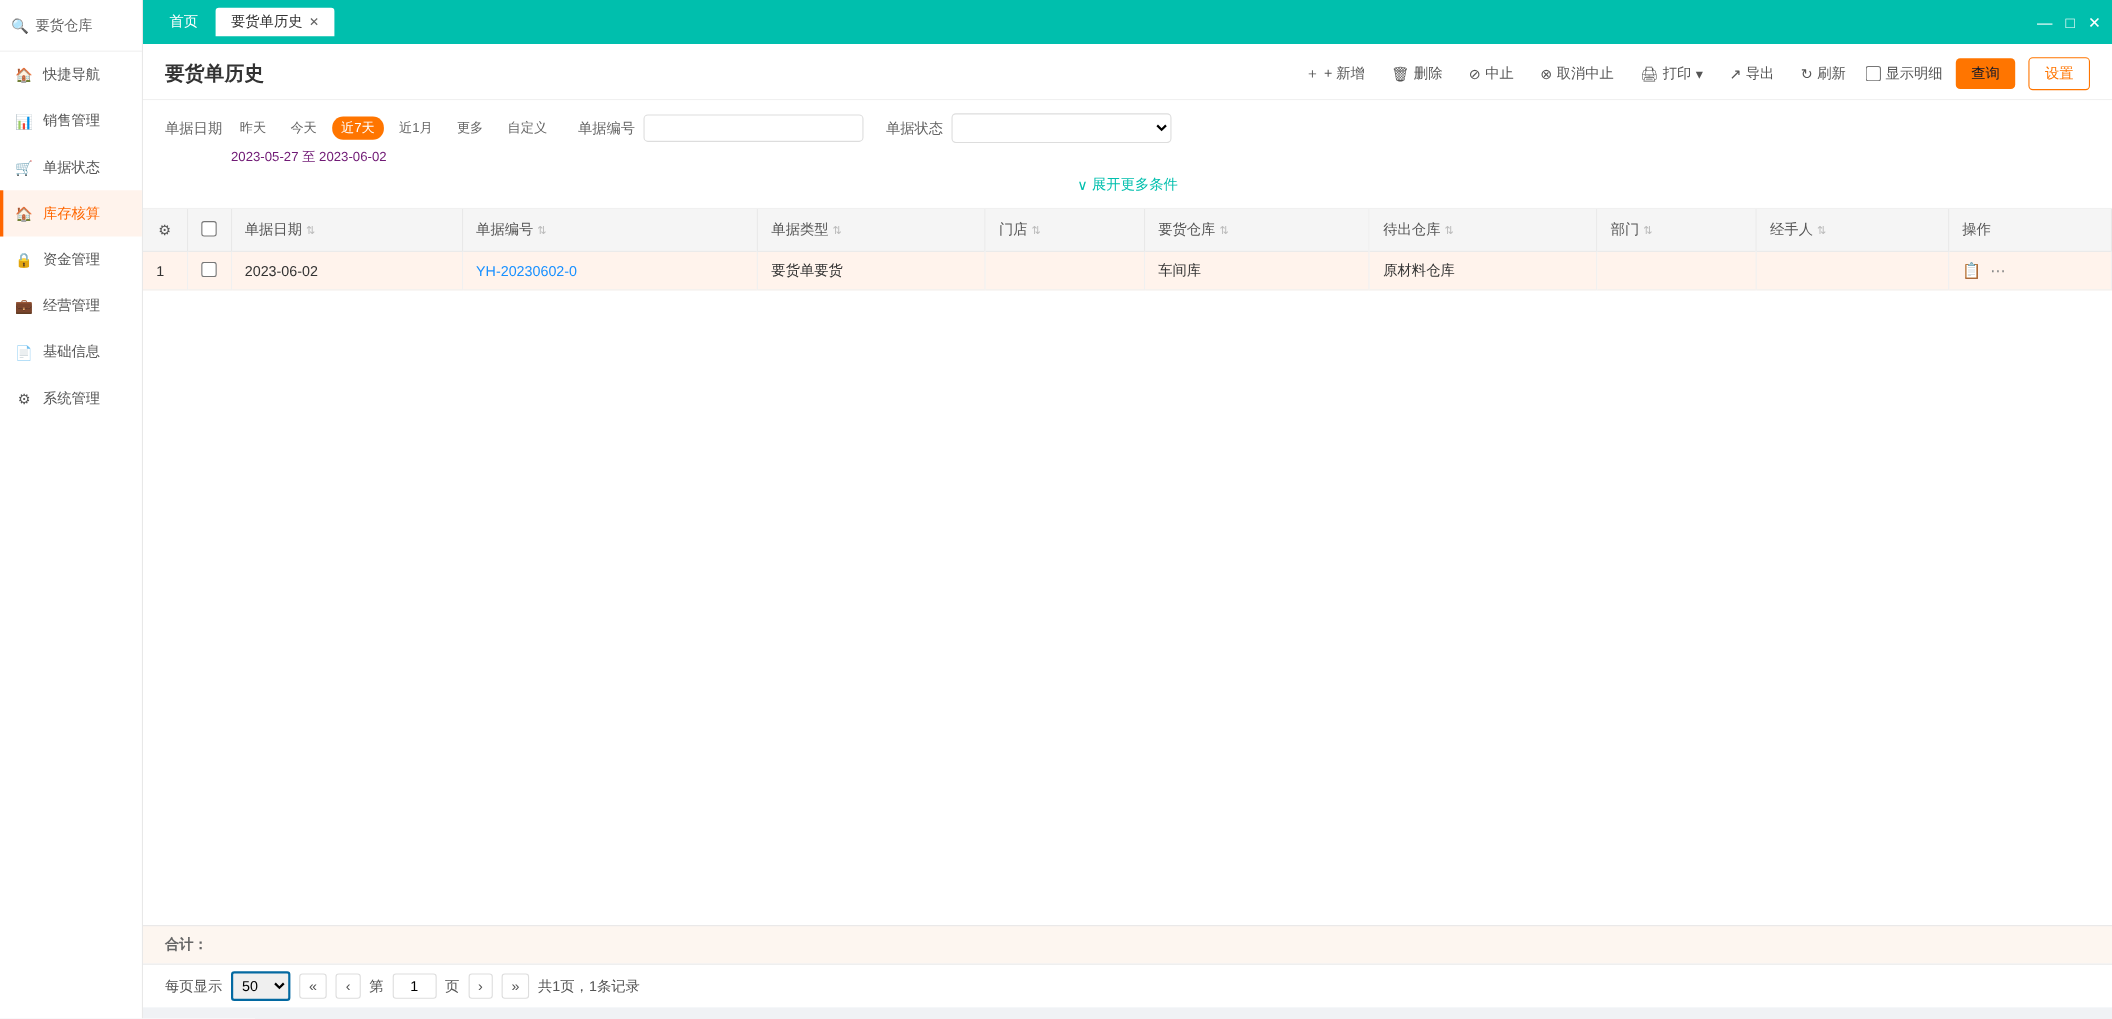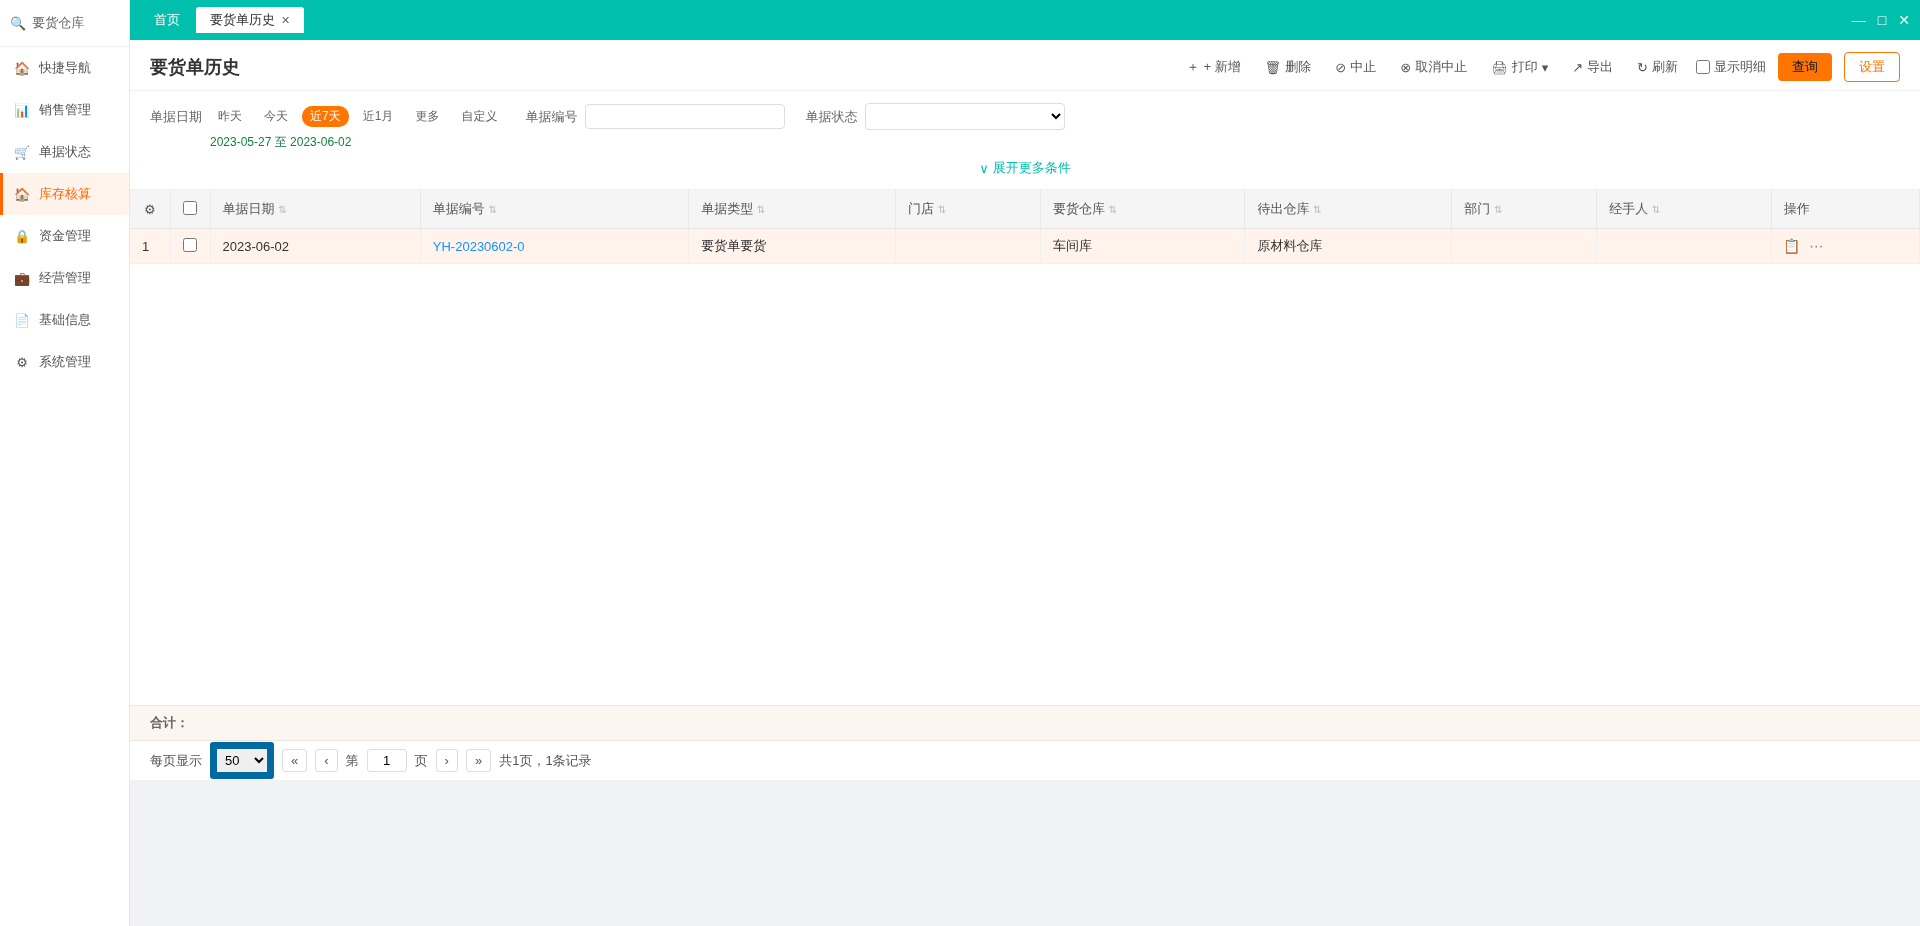--- a/index.html
+++ b/index.html
@@ -39,21 +39,21 @@
       color: #f60;
       border-left: 3px solid #f60;
     }
     .sidebar-icon { width: 18px; height: 18px; display: inline-flex; align-items: center; justify-content: center; flex-shrink: 0; }
 
     
     .main-area {
       flex: 1;
       display: flex;
       flex-direction: column;
-      height: 780px;
+      height: 916px;
       overflow: hidden;
     }
 
     
     .topbar {
       height: 40px;
       background: #00bfad;
       display: flex;
       align-items: center;
       padding: 0 10px;
@@ -167,21 +167,21 @@
       padding: 2px 8px;
       border-radius: 10px;
       cursor: pointer;
       font-size: 12px;
       color: #666;
     }
     .date-btn.active {
       background: #ff7500;
       color: #fff;
     }
-    .date-range { font-size: 12px; color: #15803d; margin-top: 2px; }
+    .date-range { font-size: 12px; color: #701a75; margin-top: 2px; }
     .filter-input {
       border: 1px solid #ddd;
       border-radius: 4px;
       padding: 4px 8px;
       width: 200px;
       font-size: 13px;
       outline: none;
     }
     .filter-select {
       border: 1px solid #ddd;
@@ -280,21 +280,21 @@
     }
     .page-input {
       border: 1px solid #ddd;
       border-radius: 3px;
       padding: 3px 6px;
       width: 40px;
       text-align: center;
       font-size: 13px;
     }
     .per-page-select {
-      border: 7px solid #0369a1;
+      border: 2px solid #0369a1;
       border-radius: 3px;
       padding: 3px 4px;
       font-size: 13px;
     }
     .checkbox { width: 14px; height: 14px; cursor: pointer; }
   </style>
 </head>
 <body>
 
 <div class="sidebar">

